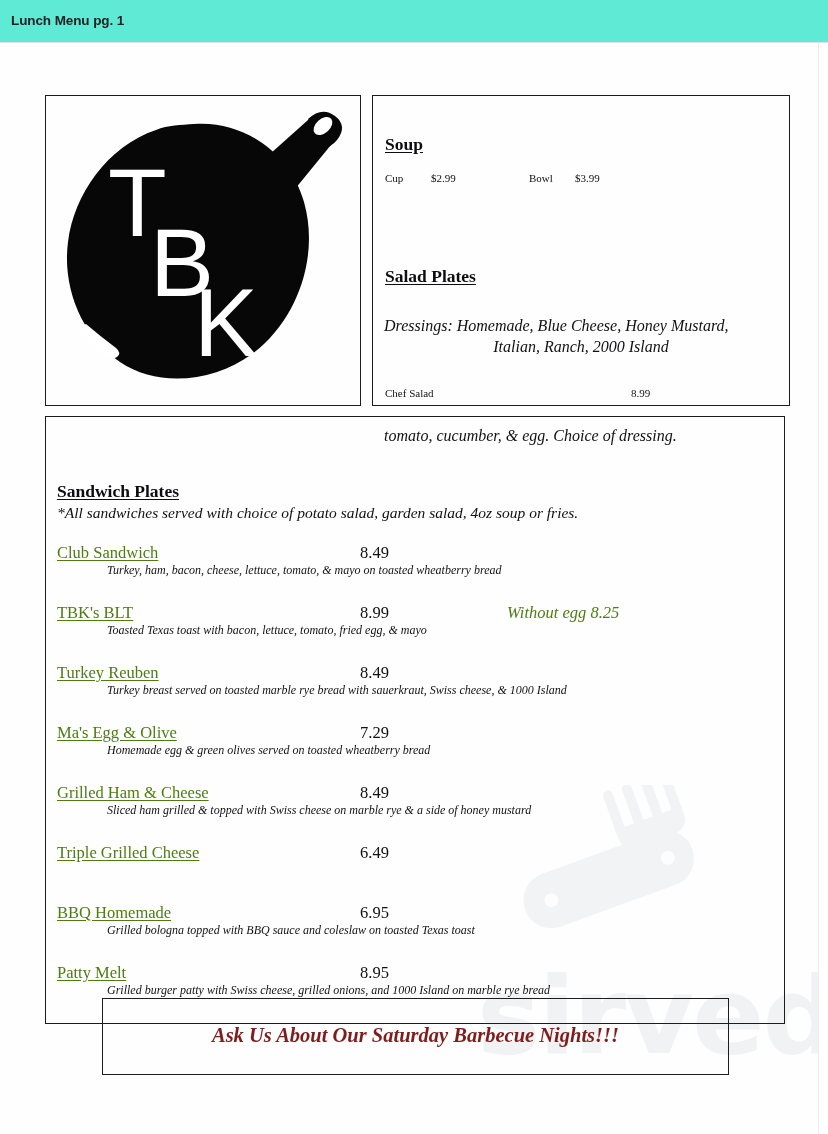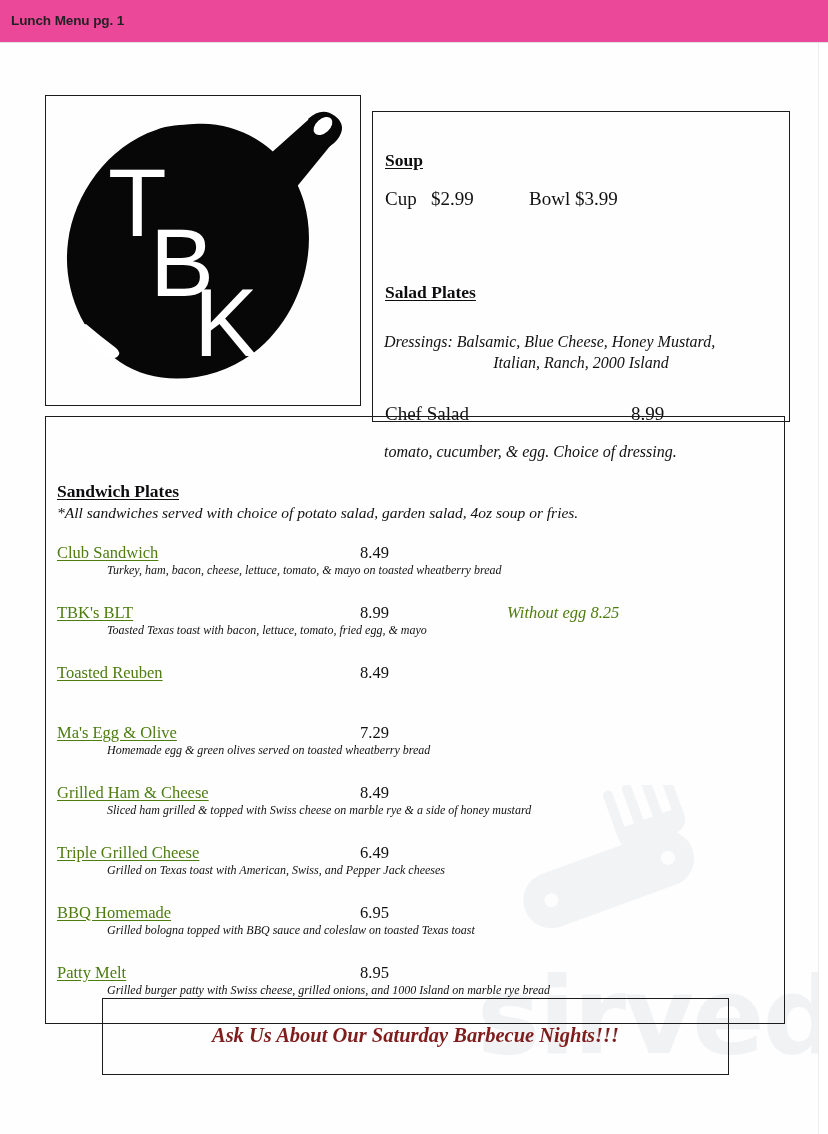--- a/index.html
+++ b/index.html
@@ -14,21 +14,21 @@
     overflow: hidden;
     font-family: "Liberation Sans", sans-serif;
   }
 
   
   #app-header {
     position: absolute;
     left: 0; top: 0;
     width: 828px;
     height: 43px;
-    background: #ec4899;
+    background: #5eead4;
     border-bottom: 1px solid #e2e2e4;
     box-sizing: border-box;
   }
   #app-header-title {
     position: absolute;
     left: 11px;
     top: 13px;
     font-family: "Liberation Sans", sans-serif;
     font-size: 13.5px;
     font-weight: bold;
@@ -79,21 +79,21 @@
     position: absolute;
     border: 1.6px solid #1c1c1c;
     background: transparent;
     box-sizing: border-box;
   }
   #logo-panel {
     left: 45px; top: 52px;
     width: 316px; height: 311px;
   }
   #soup-salad-panel {
-    left: 372px; top: 68px;
+    left: 372px; top: 52px;
     width: 418px; height: 311px;
   }
   #sandwich-panel {
     left: 45px; top: 373px;
     width: 740px; height: 608px;
   }
   #banner-panel {
     left: 102px; top: 955px;
     width: 627px; height: 77px;
   }
@@ -106,21 +106,21 @@
     font-weight: bold;
     font-size: 17.5px;
     color: #0d0d0f;
     text-decoration: underline;
     text-underline-offset: 2px;
     display: inline-block;
   }
 
   .plain-row {
     font-family: "Liberation Serif", "DejaVu Serif", serif;
-    font-size: 19px;
+    font-size: 11px;
     color: #111113;
     white-space: nowrap;
   }
   .ital {
     font-family: "Liberation Serif", "DejaVu Serif", serif;
     font-style: italic;
     font-size: 16px;
     color: #111113;
   }
 
@@ -257,21 +257,21 @@
 
     <div class="abs section-head" id="soup-heading">Soup</div>
 
     <div class="abs plain-row" id="soup-row">
       <span id="soup-cup-label">Cup</span><span id="soup-cup-price">$2.99</span><span id="soup-bowl-label">Bowl</span><span id="soup-bowl-price">$3.99</span>
     </div>
 
     <div class="abs section-head" id="salad-heading">Salad Plates</div>
 
     <div class="abs ital" id="salad-dressings">
-      <span class="dress-l1">Dressings: Balsamic, Blue Cheese, Honey Mustard,</span>
+      <span class="dress-l1">Dressings: Homemade, Blue Cheese, Honey Mustard,</span>
       <span class="dress-l2">Italian, Ranch, 2000 Island</span>
     </div>
 
     <div class="abs plain-row" id="chef-salad-row">
       <span id="chef-salad-name">Chef Salad</span>
       <span id="chef-salad-price">8.99</span>
     </div>
     <div class="abs ital" id="chef-salad-desc">
       <br>
       <span>tomato, cucumber, &amp; egg. Choice of dressing.</span>
@@ -291,44 +291,44 @@
     </div>
 
     <div class="menu-item" style="top:186px">
       <span class="item-name">TBK's BLT</span>
       <span class="item-price">8.99</span>
       <span class="item-note">Without egg 8.25</span>
       <span class="item-desc">Toasted Texas toast with bacon, lettuce, tomato, fried egg, &amp; mayo</span>
     </div>
 
     <div class="menu-item" style="top:246px">
-      <span class="item-name">Toasted Reuben</span>
+      <span class="item-name">Turkey Reuben</span>
       <span class="item-price">8.49</span>
       <span class="item-note"></span>
+      <span class="item-desc">Turkey breast served on toasted marble rye bread with sauerkraut, Swiss cheese, &amp; 1000 Island</span>
     </div>
 
     <div class="menu-item" style="top:306px">
       <span class="item-name">Ma's Egg &amp; Olive</span>
       <span class="item-price">7.29</span>
       <span class="item-note"></span>
       <span class="item-desc">Homemade egg &amp; green olives served on toasted wheatberry bread</span>
     </div>
 
     <div class="menu-item" style="top:366px">
       <span class="item-name">Grilled Ham &amp; Cheese</span>
       <span class="item-price">8.49</span>
       <span class="item-note"></span>
       <span class="item-desc">Sliced ham grilled &amp; topped with Swiss cheese on marble rye &amp; a side of honey mustard</span>
     </div>
 
     <div class="menu-item" style="top:426px">
       <span class="item-name">Triple Grilled Cheese </span>
       <span class="item-price">6.49</span>
       <span class="item-note"></span>
-      <span class="item-desc">Grilled on Texas toast with American, Swiss, and Pepper Jack cheeses</span>
     </div>
 
     <div class="menu-item" style="top:486px">
       <span class="item-name">BBQ Homemade</span>
       <span class="item-price">6.95</span>
       <span class="item-note"></span>
       <span class="item-desc">Grilled bologna topped with BBQ sauce and coleslaw on toasted Texas toast</span>
     </div>
 
     <div class="menu-item" style="top:546px">

